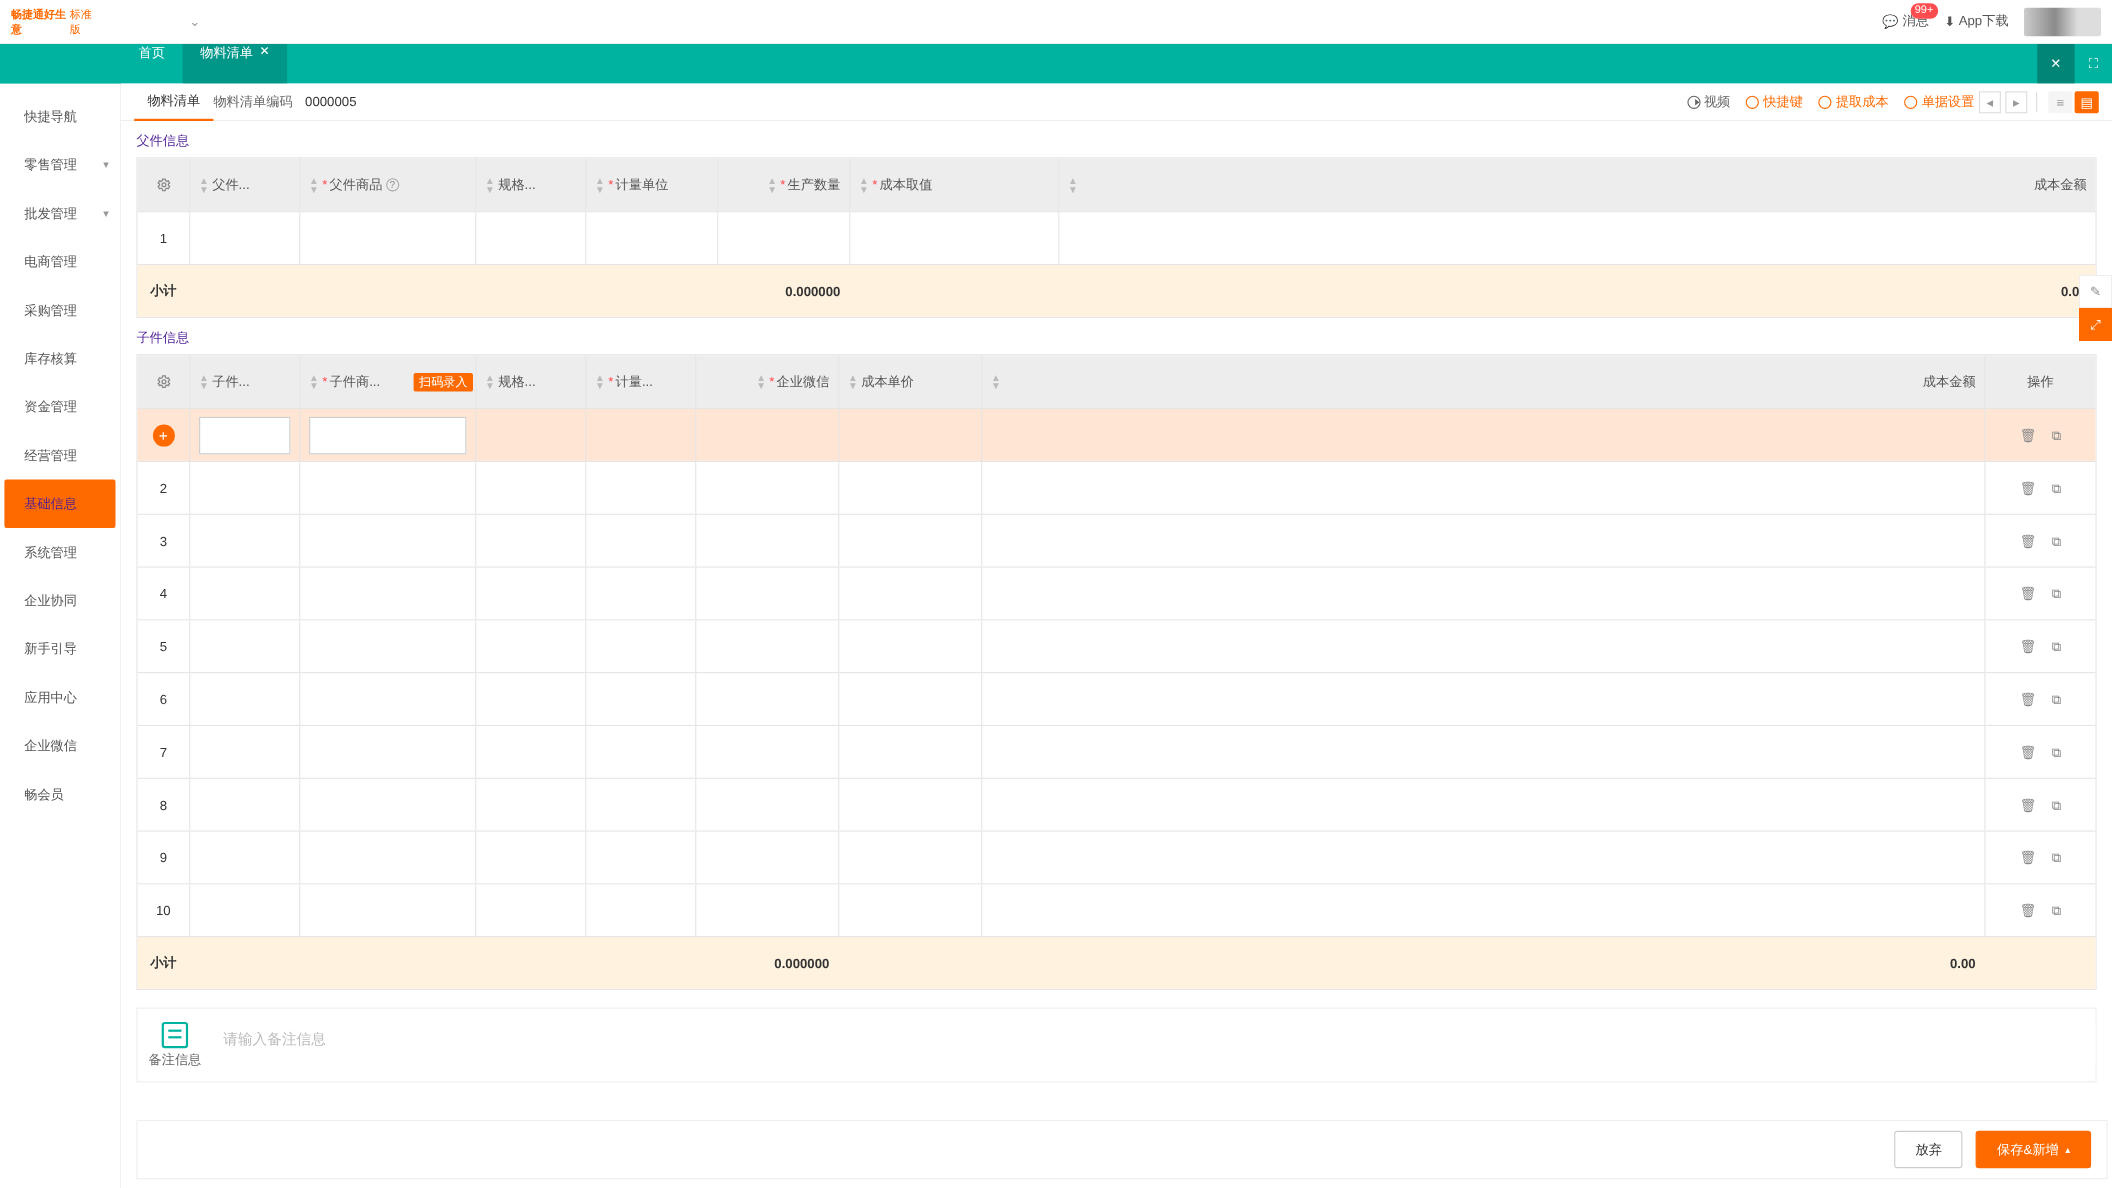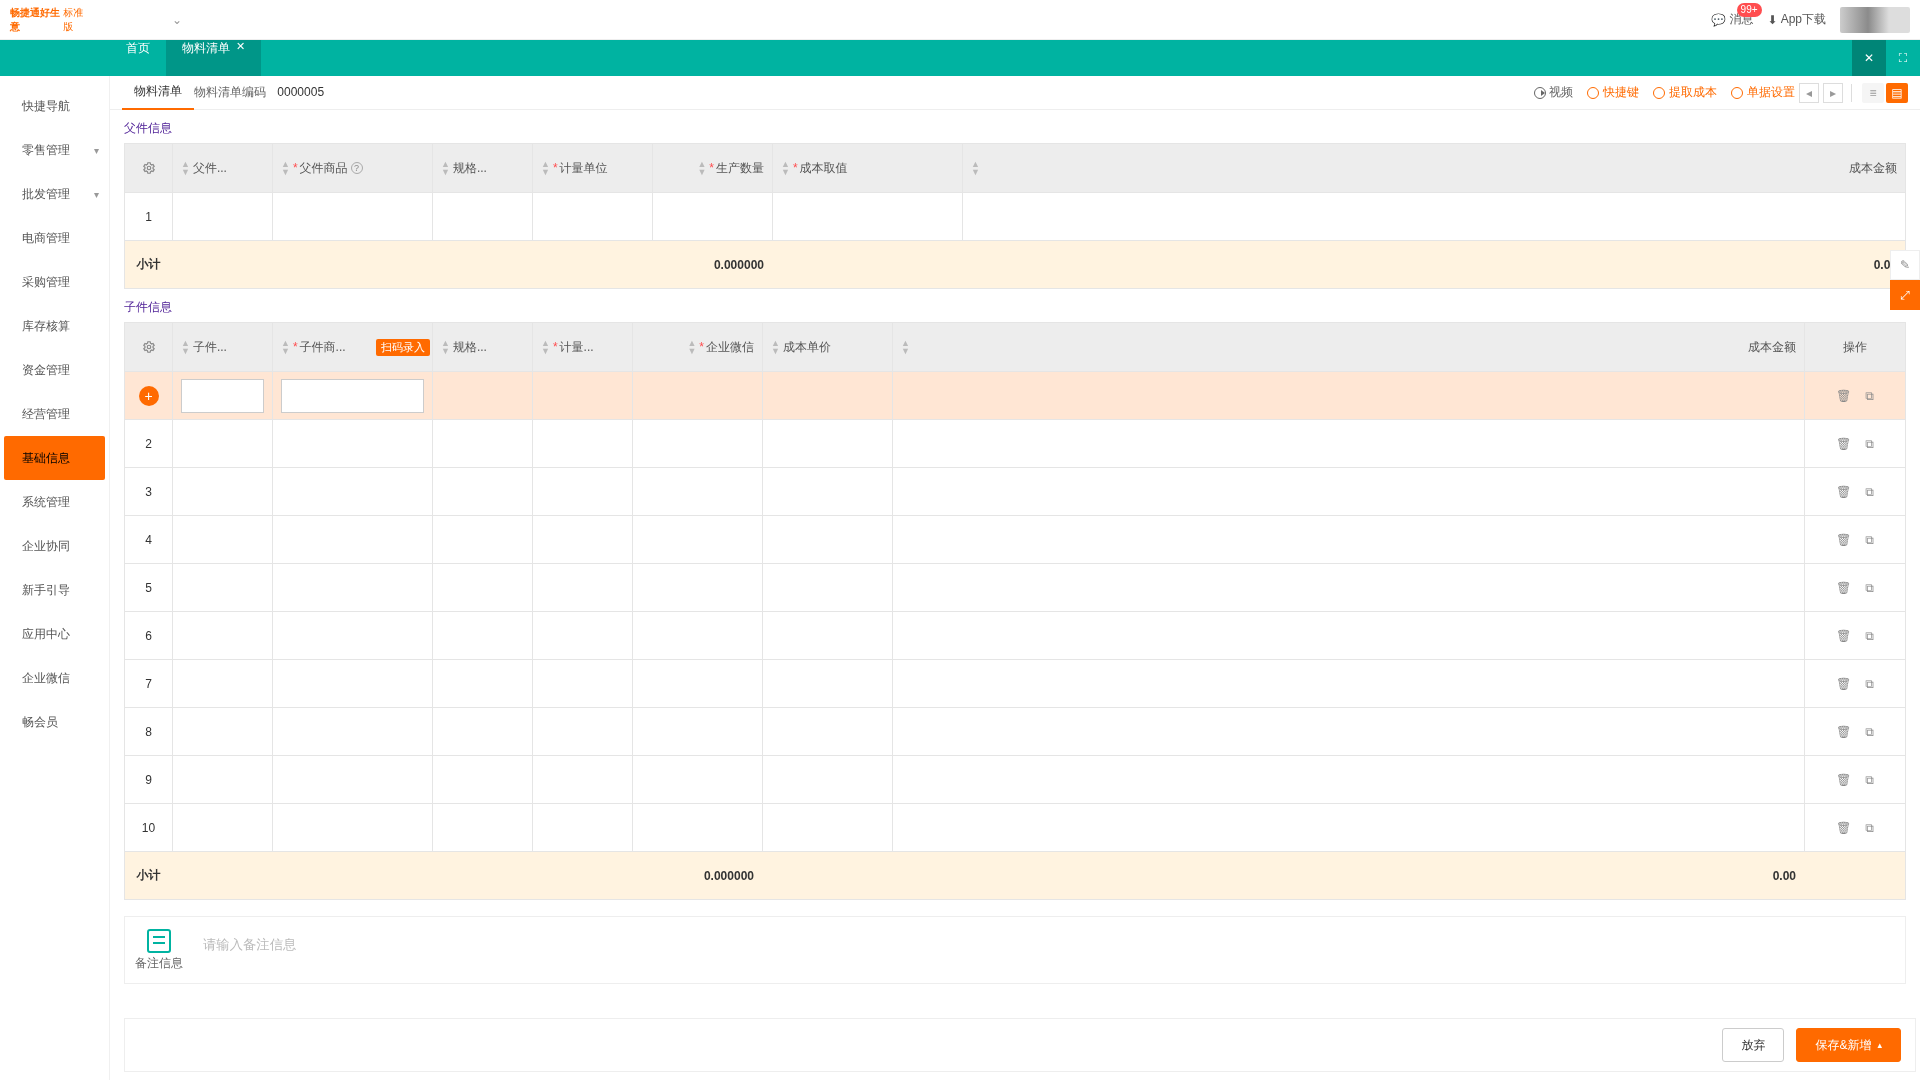--- a/index.html
+++ b/index.html
@@ -23,21 +23,21 @@
 .tab.active { background: #009688; }
 .tab-close-x { font-size: 11px; }
 .tab-far { margin-left: auto; display: flex; align-items: center; }
 .tab-far-btn { width: 34px; height: 36px; display: flex; align-items: center; justify-content: center; color: #fff; cursor: pointer; }
 .tab-far-btn.close { background: #008577; }
 
 
 .sidebar { position: absolute; left: 0; top: 40px; bottom: 0; width: 110px; background: #fff; border-right: 1px solid #f0f0f0; }
 .side-item { height: 44px; display: flex; align-items: center; padding-left: 22px; color: #555; cursor: pointer; position: relative; }
 .side-item .arrow { position: absolute; right: 10px; color: #999; font-size: 10px; }
-.side-item.active { background: #ff6a00; color: #000000; border-radius: 2px; margin: 0 4px; padding-left: 18px; }
+.side-item.active { background: #ff6a00; color: #4c1d95; border-radius: 2px; margin: 0 4px; padding-left: 18px; }
 
 
 .main { position: absolute; left: 110px; right: 0; top: 76px; bottom: 0; overflow: auto; background: #fff; }
 
 
 .subheader { height: 34px; border-bottom: 1px solid #eee; display: flex; align-items: center; padding: 0 12px; }
 .subtab { height: 34px; display: flex; align-items: center; padding: 0 12px; border-bottom: 2px solid transparent; color: #666; cursor: pointer; }
 .subtab.active { border-bottom: 2px solid #ff6a00; color: #333; }
 .subheader-code { color: #666; }
 .subheader-code b { color: #333; font-weight: normal; margin-left: 8px; }

